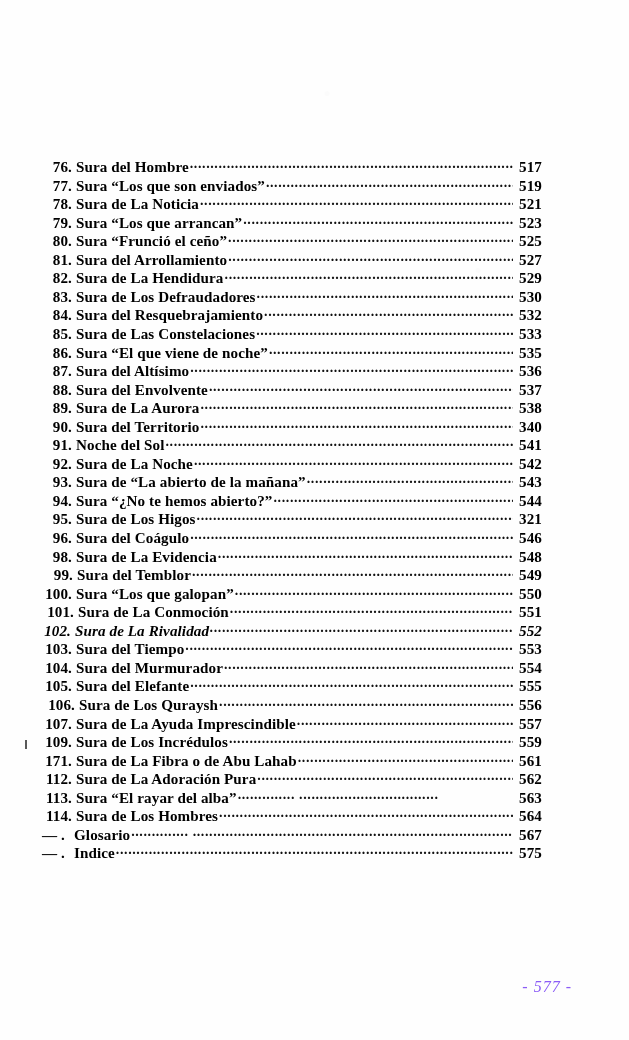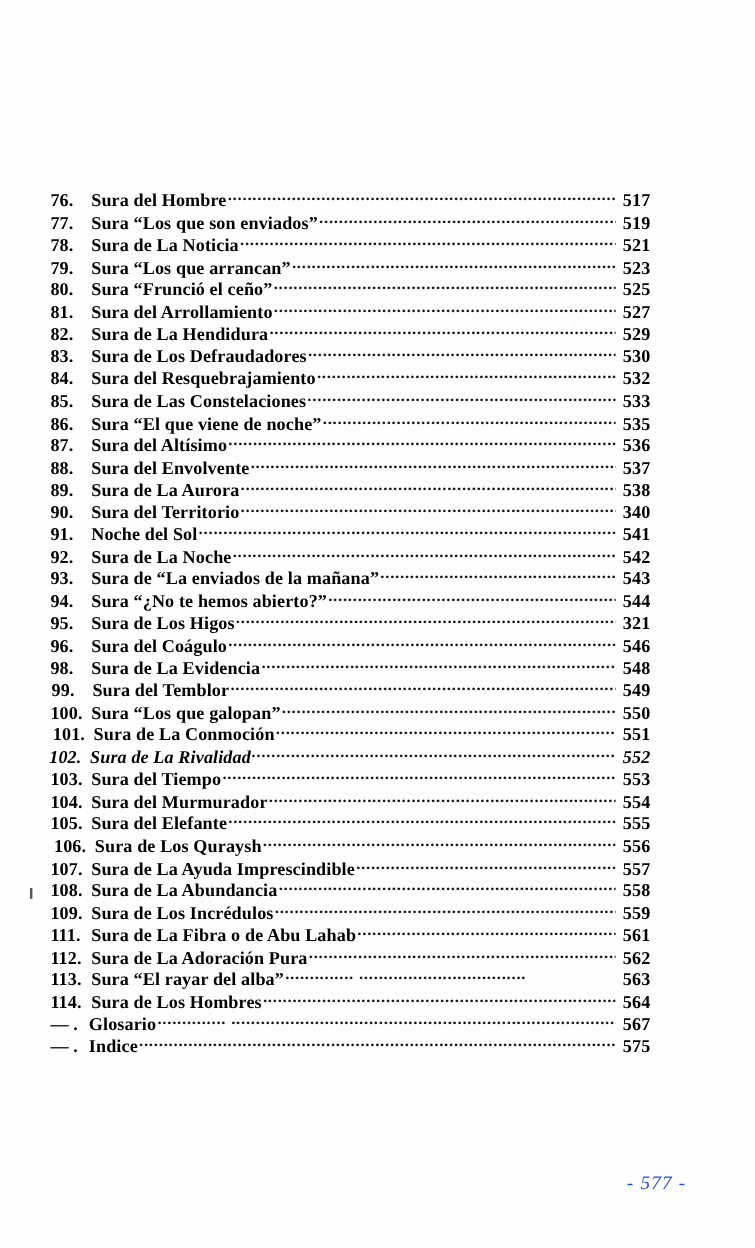--- a/index.html
+++ b/index.html
@@ -49,20 +49,21 @@
     align-items: baseline;
     height: 18.55px;
     font-size: 15.1px;
     font-weight: bold;
     letter-spacing: 0.1px;
     white-space: nowrap;
   }
 
   .toc-num {
     flex: 0 0 auto;
+    text-align: right;
     width: 30px;
     margin-right: 4px;
   }
 
   .toc-title {
     flex: 0 0 auto;
   }
 
   .toc-leader {
     flex: 1 1 auto;
@@ -121,21 +122,21 @@
   }
 
   #footer-folio {
     position: absolute;
     right: 57px;
     top: 978px;
     font-family: "Liberation Serif", serif;
     font-style: italic;
     font-size: 16px;
     letter-spacing: 1px;
-    color: #1d4ed8;
+    color: #8b5cf6;
   }
 </style>
 </head>
 <body>
 
 <div id="page">
 
   <div id="scan-tint"></div>
 
   <div id="toc-list">
@@ -236,21 +237,21 @@
         <span class="toc-page">541</span>
       </div>
       <div class="toc-entry">
         <span class="toc-num">92.</span>
         <span class="toc-title">Sura de La Noche</span>
         <span class="toc-leader"></span>
         <span class="toc-page">542</span>
       </div>
       <div class="toc-entry">
         <span class="toc-num">93.</span>
-        <span class="toc-title">Sura de “La enviados de la mañana”</span>
+        <span class="toc-title">Sura de “La abierto de la mañana”</span>
         <span class="toc-leader"></span>
         <span class="toc-page">543</span>
       </div>
       <div class="toc-entry">
         <span class="toc-num">94.</span>
         <span class="toc-title">Sura “¿No te hemos abierto?”</span>
         <span class="toc-leader"></span>
         <span class="toc-page">544</span>
       </div>
       <div class="toc-entry">
@@ -319,33 +320,27 @@
         <span class="toc-leader"></span>
         <span class="toc-page">556</span>
       </div>
       <div class="toc-entry">
         <span class="toc-num">107.</span>
         <span class="toc-title">Sura de La Ayuda Imprescindible</span>
         <span class="toc-leader"></span>
         <span class="toc-page">557</span>
       </div>
       <div class="toc-entry">
-        <span class="toc-num">108.</span>
-        <span class="toc-title">Sura de La Abundancia</span>
-        <span class="toc-leader"></span>
-        <span class="toc-page">558</span>
-      </div>
-      <div class="toc-entry">
         <span class="toc-num">109.</span>
         <span class="toc-title">Sura de Los Incrédulos</span>
         <span class="toc-leader"></span>
         <span class="toc-page">559</span>
       </div>
       <div class="toc-entry">
-        <span class="toc-num">111.</span>
+        <span class="toc-num">171.</span>
         <span class="toc-title">Sura de La Fibra o de Abu Lahab</span>
         <span class="toc-leader"></span>
         <span class="toc-page">561</span>
       </div>
       <div class="toc-entry">
         <span class="toc-num">112.</span>
         <span class="toc-title">Sura de La Adoración Pura</span>
         <span class="toc-leader"></span>
         <span class="toc-page">562</span>
       </div>

